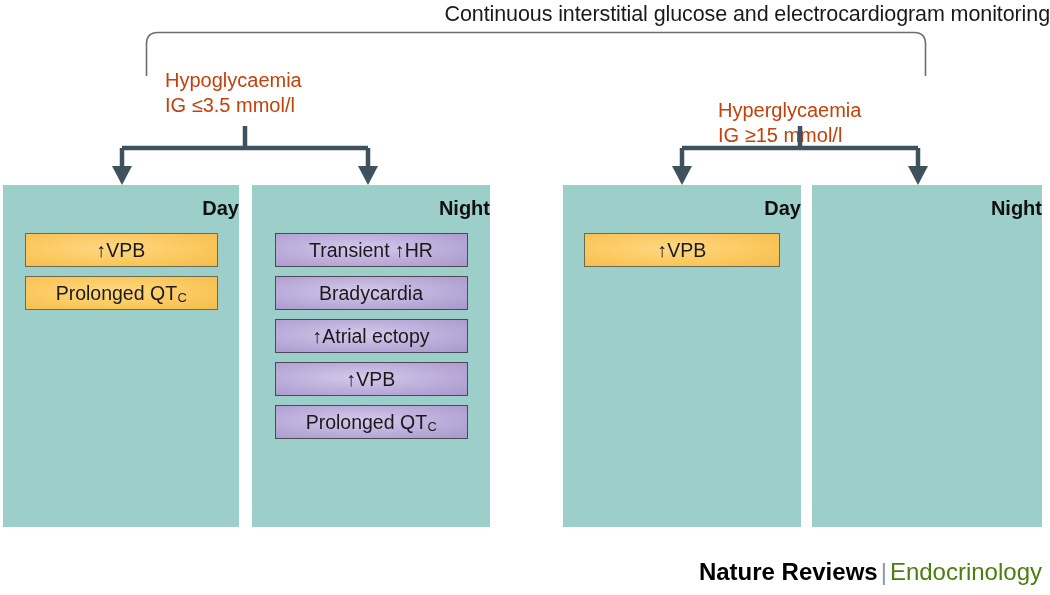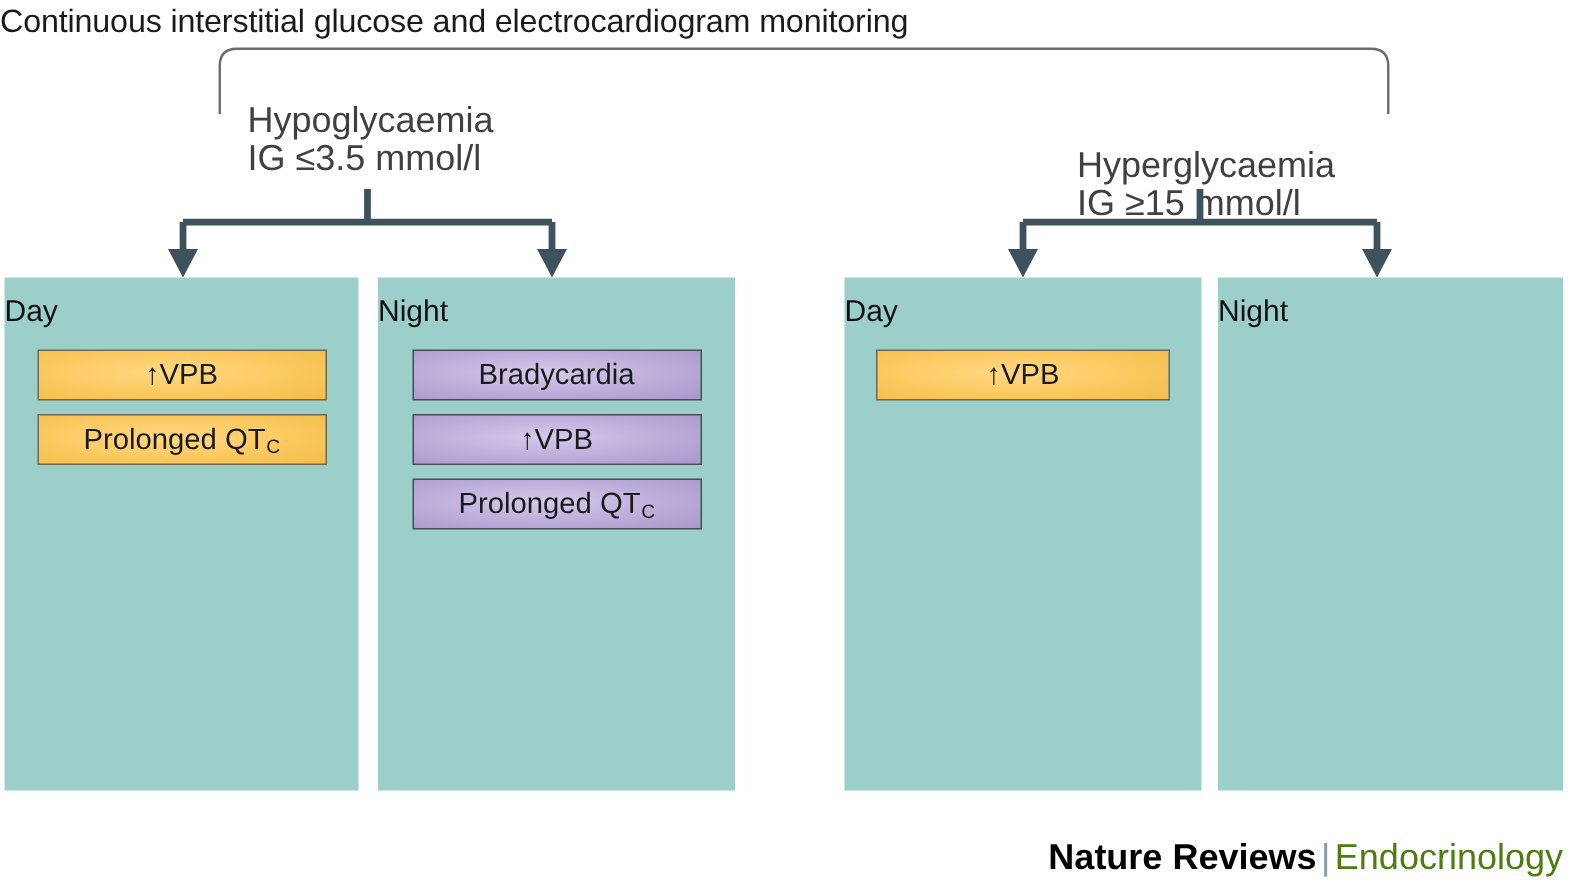--- a/index.html
+++ b/index.html
@@ -14,41 +14,41 @@
     font-family: "Liberation Sans", sans-serif;
     color: #1a1a1a;
     overflow: hidden;
   }
 
   .fig-title {
     position: absolute;
     left: 0;
     top: 2px;
     width: 1050px;
-    text-align: left;
+    text-align: right;
     font-size: 21.5px;
     letter-spacing: -0.1px;
     color: #1a1a1a;
   }
 
   
   .bracket {
     position: absolute;
     left: 145px;
     top: 31px;
     width: 782px;
     height: 46px;
   }
 
   
   .cond-label {
     position: absolute;
-    font-size: 24px;
+    font-size: 20px;
     line-height: 25px;
-    color: #404040;
+    color: #c2410c;
     white-space: pre-line;
   }
   .cond-left  { left: 165px; top: 68px; }
   .cond-right { left: 718px; top: 68px; margin-top: 30px; }
 
   
   .splitter {
     position: absolute;
     height: 60px;
   }
@@ -65,23 +65,23 @@
   .panel-hypo-day   { left: 3px;   width: 236px; }
   .panel-hypo-night { left: 252px; width: 238px; }
   .panel-hyper-day  { left: 563px; width: 238px; }
   .panel-hyper-night{ left: 812px; width: 230px; }
 
   .panel-title {
     position: absolute;
     top: 12px;
     left: 0;
     width: 100%;
-    text-align: left;
+    text-align: right;
     font-size: 20px;
-    font-weight: normal;
+    font-weight: bold;
     color: #101010;
   }
 
   .panel-items {
     position: absolute;
     top: 48px;
     left: 0;
     width: 100%;
     display: flex;
     flex-direction: column;
@@ -194,21 +194,27 @@
         <span>Prolonged QT</span>
         <sub>C</sub>
       </div>
     </div>
 </div>
 
 <div class="panel panel-hypo-night">
   <div class="panel-title">Night</div>
   <div class="panel-items">
       <div class="item-box item-purple">
+        <span>Transient ↑HR</span>
+      </div>
+      <div class="item-box item-purple">
         <span>Bradycardia</span>
+      </div>
+      <div class="item-box item-purple">
+        <span>↑Atrial ectopy</span>
       </div>
       <div class="item-box item-purple">
         <span>↑VPB</span>
       </div>
       <div class="item-box item-purple">
         <span>Prolonged QT</span>
         <sub>C</sub>
       </div>
     </div>
 </div>

